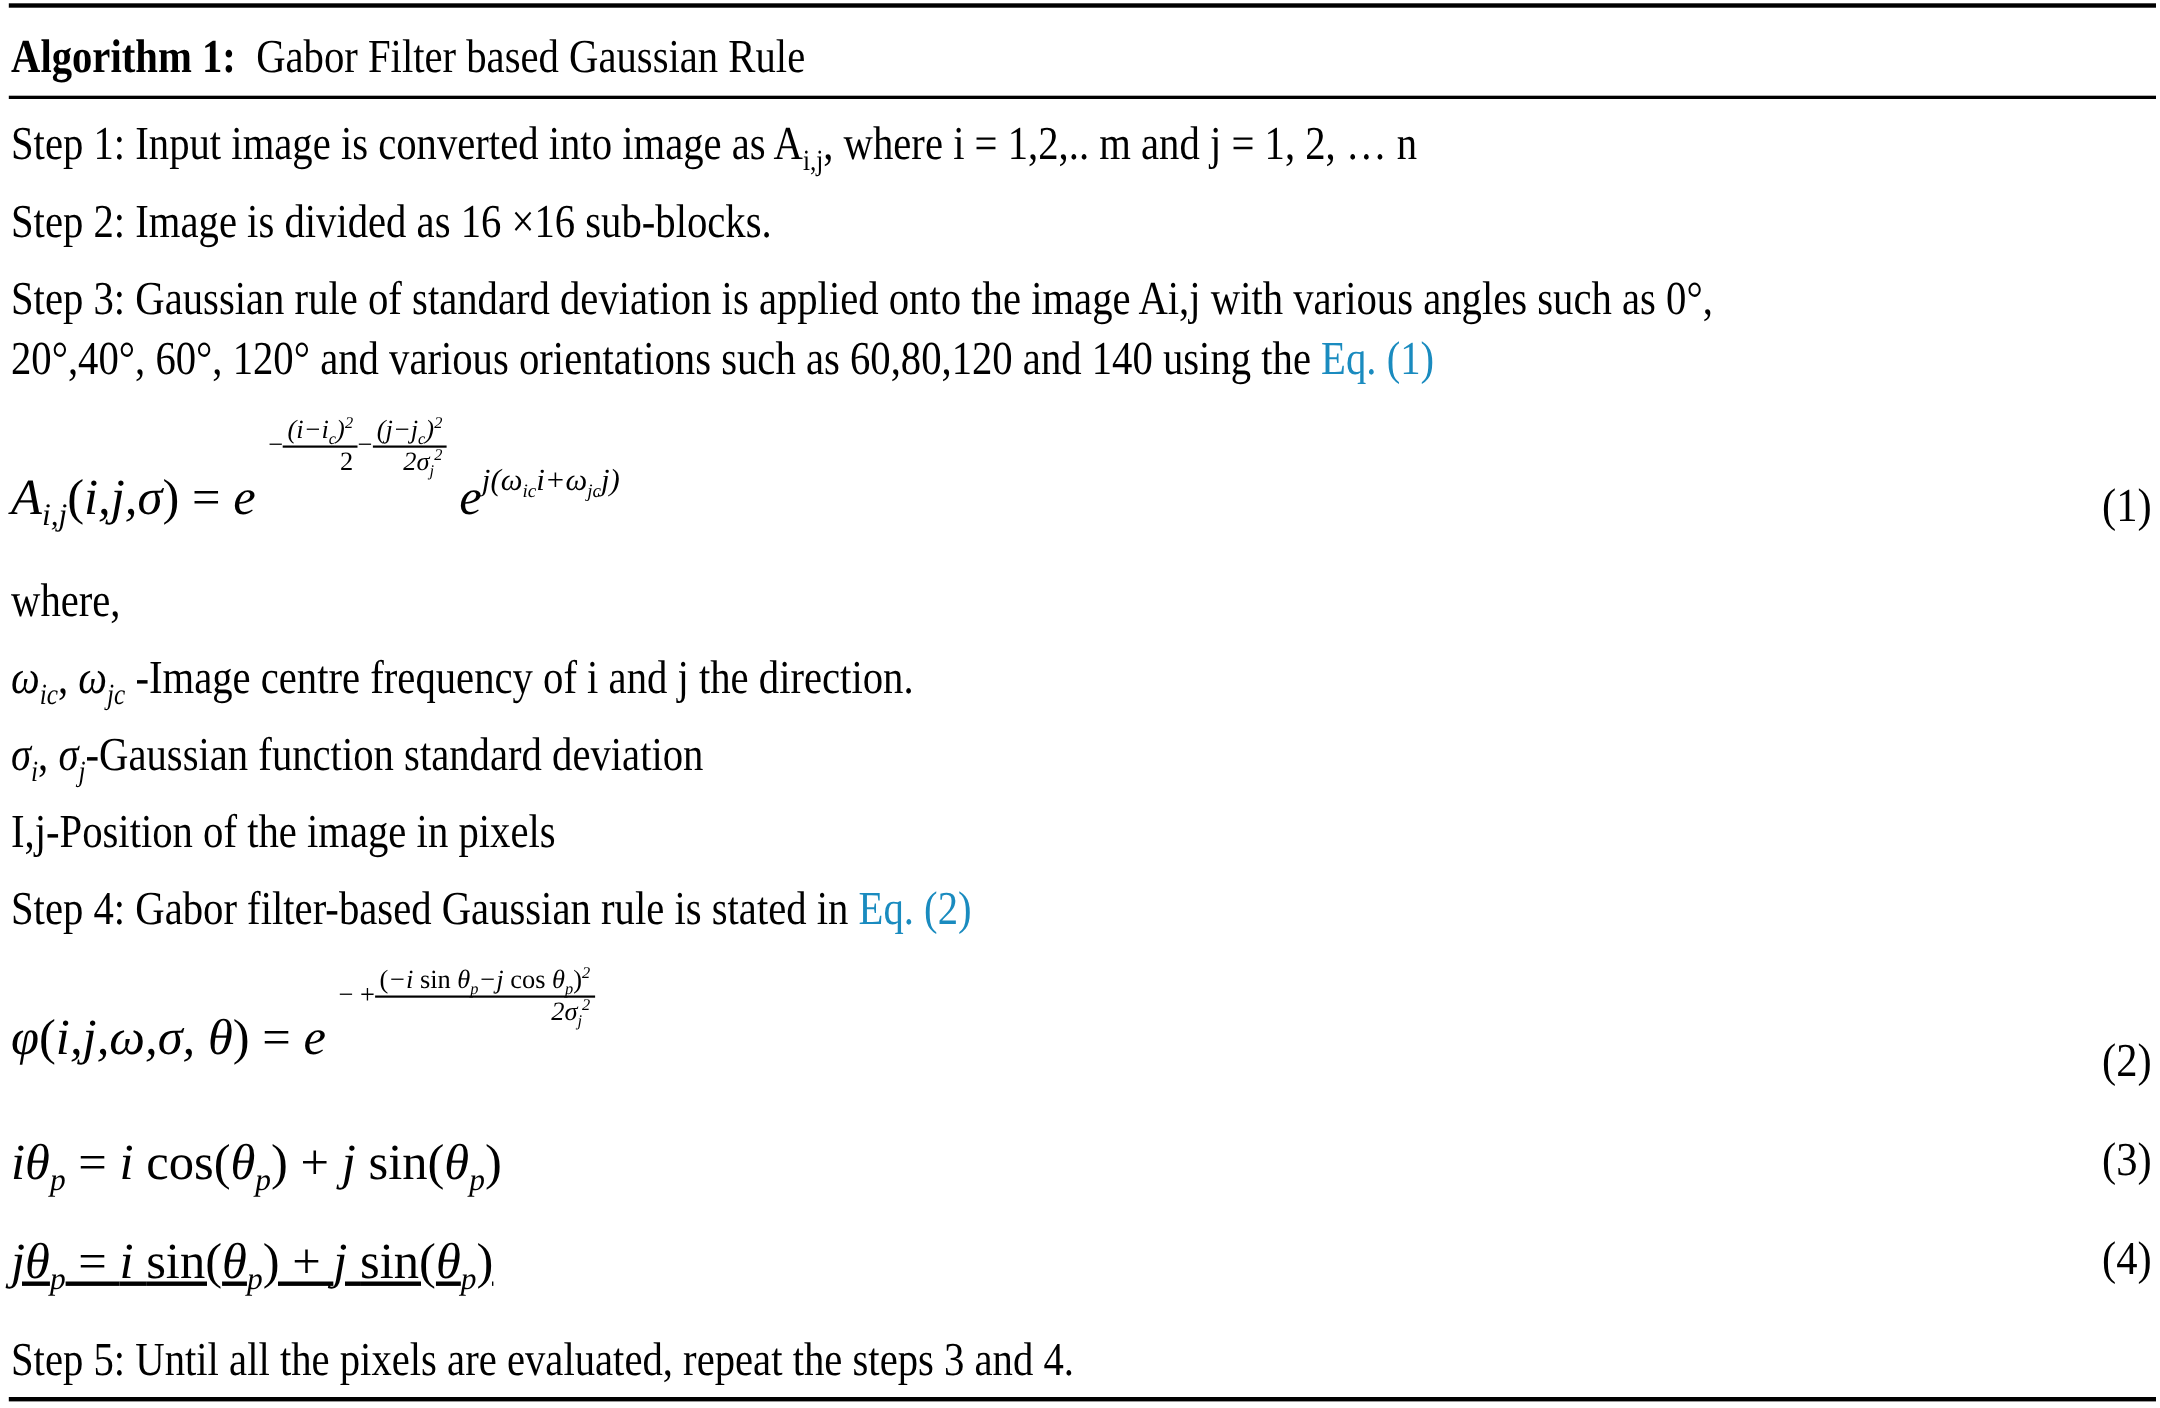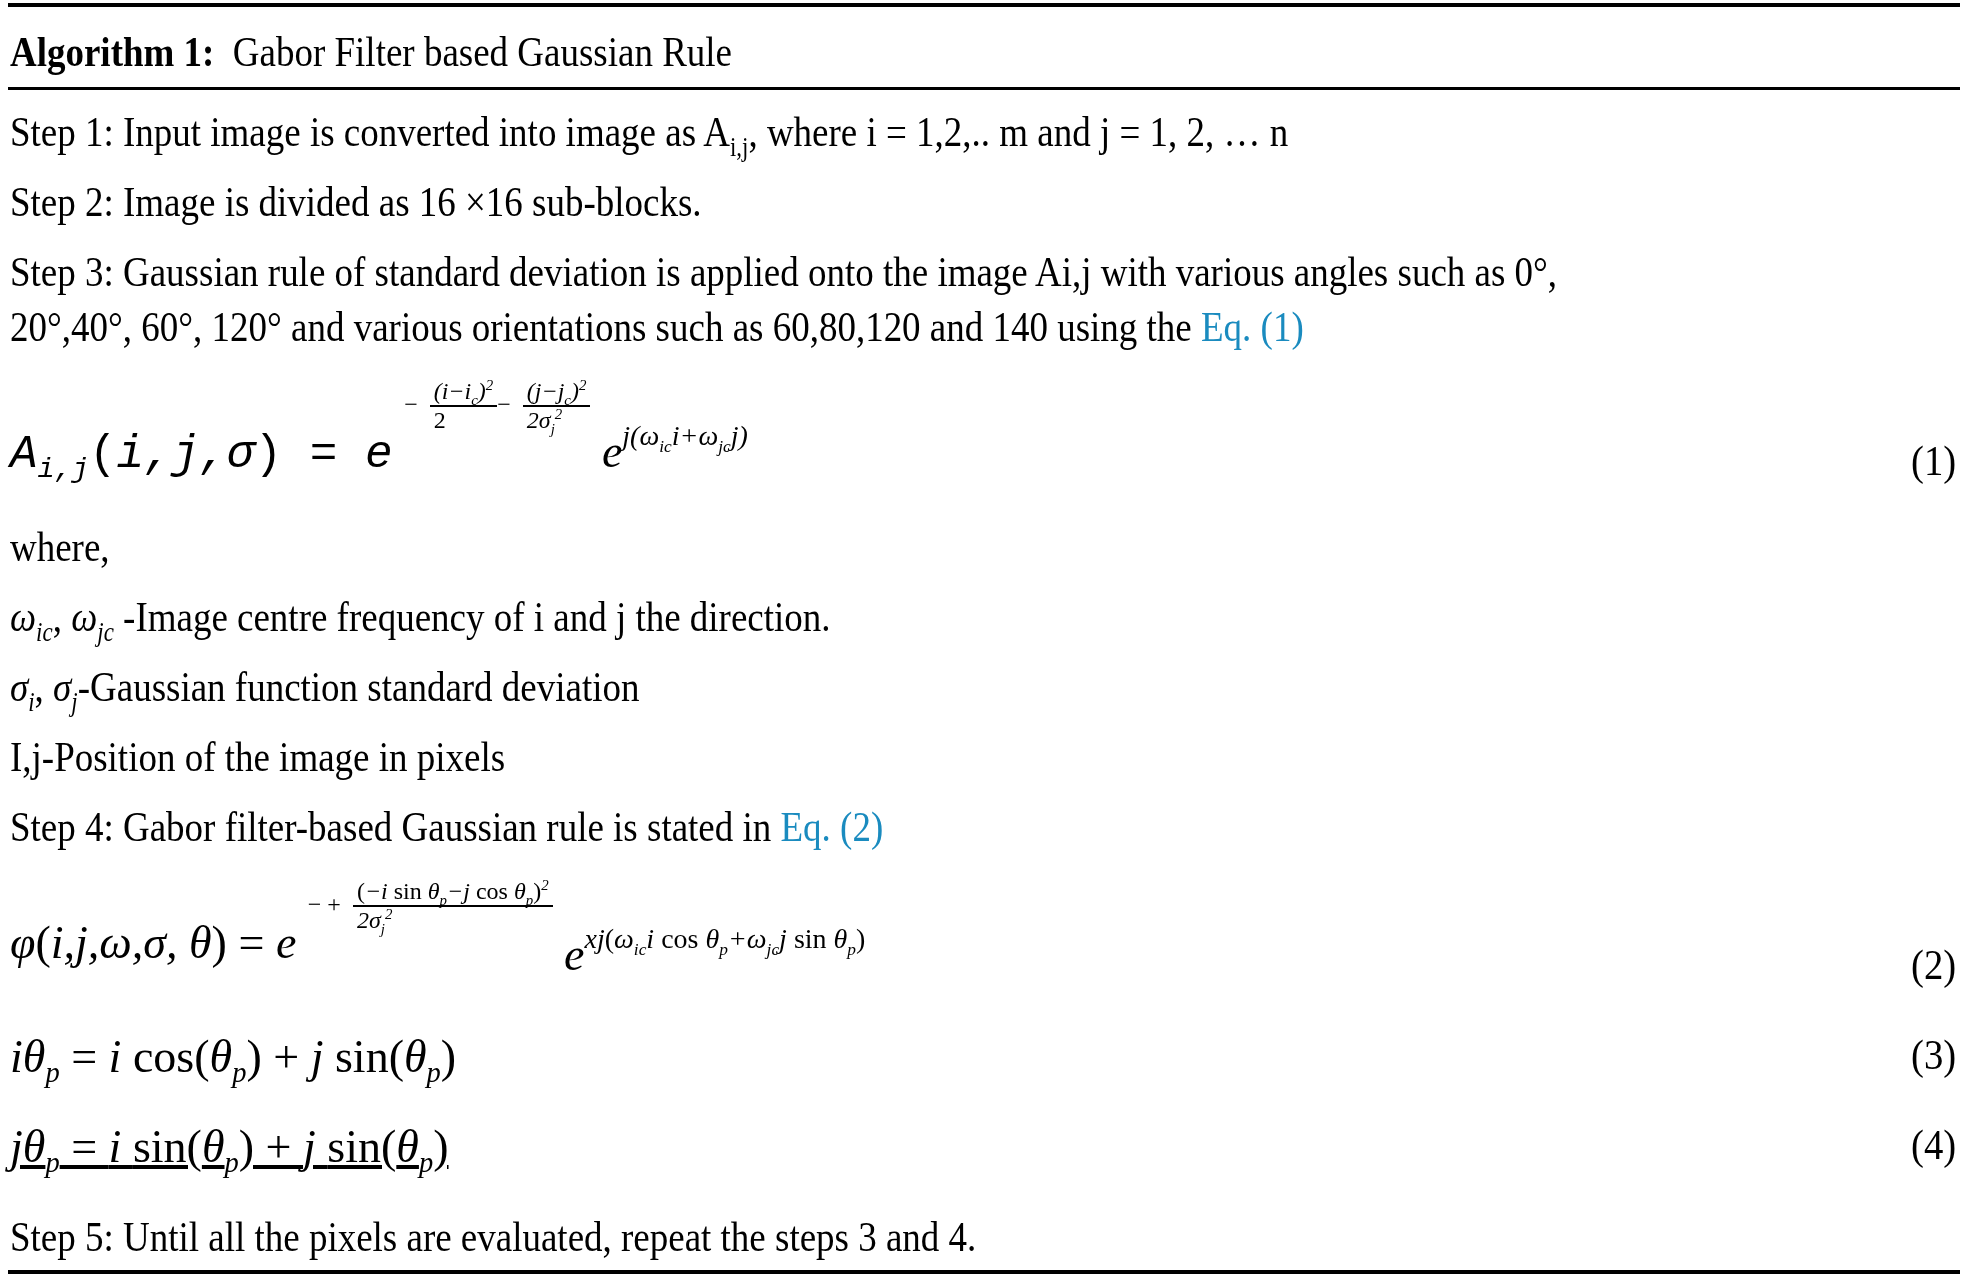--- a/index.html
+++ b/index.html
@@ -8,21 +8,21 @@
   .rule { position:absolute; left:8px; width:1952px; background:#000; }
   .line { position:absolute; left:10px; white-space:nowrap; font-size:43px; line-height:1;
           transform-origin:left top; transform:scaleX(0.86); }
   .title-bold { font-weight:bold; }
   .link { color:#1a8bbf; cursor:pointer; }
   .math { font-style:italic; }
   .rm { font-style:normal; }
   sub, sup { font-size:0.62em; line-height:0; }
   .eqno { position:absolute; right:8px; font-size:43px; transform:scaleX(0.9); transform-origin:right top; }
   .eq { position:absolute; left:10px; white-space:nowrap; font-size:46px; }
-  .frac { display:inline-block; vertical-align:middle; text-align:left;margin-left:12px; }
+  .frac { display:inline-block; vertical-align:middle; text-align:right; }
   .frac > span { display:block; padding:0 4px; }
   .frac > .num { border-bottom:2px solid #000; }
   .exp { display:inline-block; font-size:0.6em; vertical-align:top; position:relative; }
 </style>
 </head>
 <body>
 
 <div class="rule" style="top:3px;height:4px;"></div>
 
 <div class="line" style="top:30px;">
@@ -37,21 +37,21 @@
 </div>
 
 <div class="line" style="top:180px;">Step 2: Image is divided as 16 ×16 sub-blocks.</div>
 
 <div class="line" style="top:250px;">Step 3: Gaussian rule of standard deviation is applied onto the image Ai,j with various angles such as 0°,</div>
 <div class="line" style="top:305px;">
   <span>20°,40°, 60°, 120° and various orientations such as 60,80,120 and 140 using the </span><span class="link">Eq. (1)</span>
 </div>
 
 <div class="eq" style="top:380px;">
-  <span class="math" style="position:relative;top:45px;font-family:Liberation Mono, monospace;">A<sub>i,j</sub><span class="rm">(</span>i,j,σ<span class="rm">) = </span>e</span>
+  <span class="math" style="position:relative;top:45px;">A<sub>i,j</sub><span class="rm">(</span>i,j,σ<span class="rm">) = </span>e</span>
   <span class="exp" style="top:-2px;font-size:24px;">
     <span class="rm">−</span><span class="frac math"><span class="num">(i−i<sub>c</sub>)<sup>2</sup></span><span class="rm">2</span></span><span class="rm">−</span><span class="frac math"><span class="num">(j−j<sub>c</sub>)<sup>2</sup></span><span>2σ<sub>j</sub><sup>2</sup></span></span>
   </span>
   <span class="math" style="position:relative;top:45px;">e<span style="font-size:28px;position:relative;top:-22px;text-align:right;">j(ω<sub>ic</sub>i+ω<sub>jc</sub>j)</span></span>
 </div>
 <div class="eqno" style="top:436px;">(1)</div>
 
 <div class="line" style="top:525px;">where,</div>
 
 <div class="line" style="top:595px;">
@@ -67,21 +67,20 @@
 <div class="line" style="top:805px;">
   <span>Step 4: Gabor filter-based Gaussian rule is stated in </span><span class="link">Eq. (2)</span>
 </div>
 
 <div class="eq" style="top:880px;">
   <span class="math" style="position:relative;top:36px;">φ<span class="rm">(</span>i,j,ω,σ, θ<span class="rm">) = </span>e</span>
   <span class="exp" style="top:-2px;font-size:24px;">
     <span class="rm">−</span>
     <span class="rm">+</span><span class="frac math"><span class="num"><span class="rm">(</span>−i <span class="rm">sin</span> θ<sub>p</sub>−j <span class="rm">cos</span> θ<sub>p</sub><span class="rm">)</span><sup>2</sup></span><span>2σ<sub>j</sub><sup>2</sup></span></span>
   </span>
-  <span class="math" style="position:relative;top:48px;">e<span style="font-size:28px;position:relative;top:-22px;">xj<span class="rm">(</span>ω<sub>ic</sub>i <span class="rm">cos</span> θ<sub>p</sub>+ω<sub>jc</sub>j <span class="rm">sin</span> θ<sub>p</sub><span class="rm">)</span></span></span>
 </div>
 <div class="eqno" style="top:940px;">(2)</div>
 
 <div class="eq" style="top:1030px;">
   <span class="math">iθ<sub>p</sub><span class="rm"> = </span>i <span class="rm">cos(</span>θ<sub>p</sub><span class="rm">) + </span>j <span class="rm">sin(</span>θ<sub>p</sub><span class="rm">)</span></span>
 </div>
 <div class="eqno" style="top:1030px;">(3)</div>
 
 <div class="eq" style="top:1120px;text-decoration:underline;">
   <span class="math">jθ<sub>p</sub><span class="rm"> = </span>i <span class="rm">sin(</span>θ<sub>p</sub><span class="rm">) + </span>j <span class="rm">sin(</span>θ<sub>p</sub><span class="rm">)</span></span>

